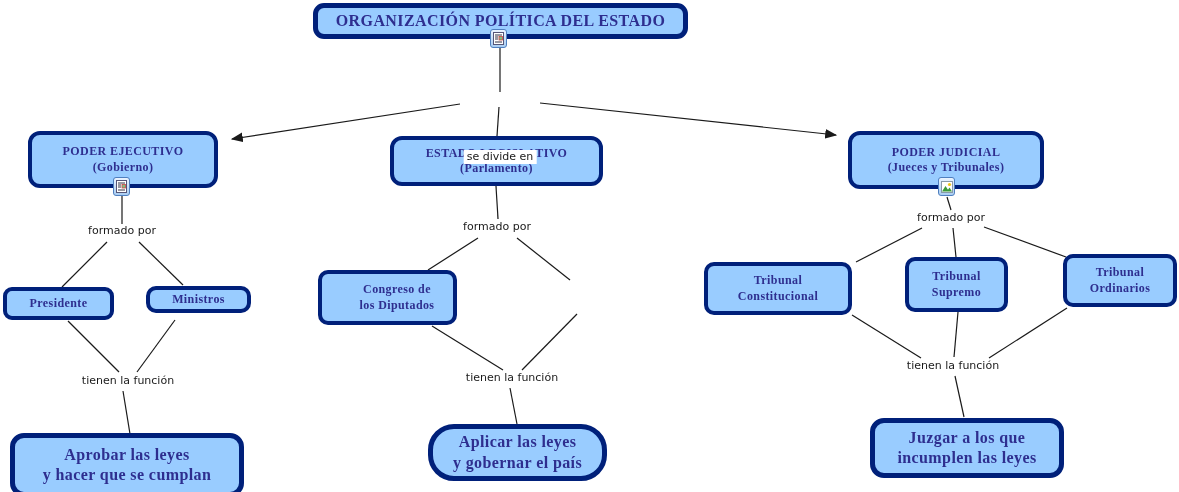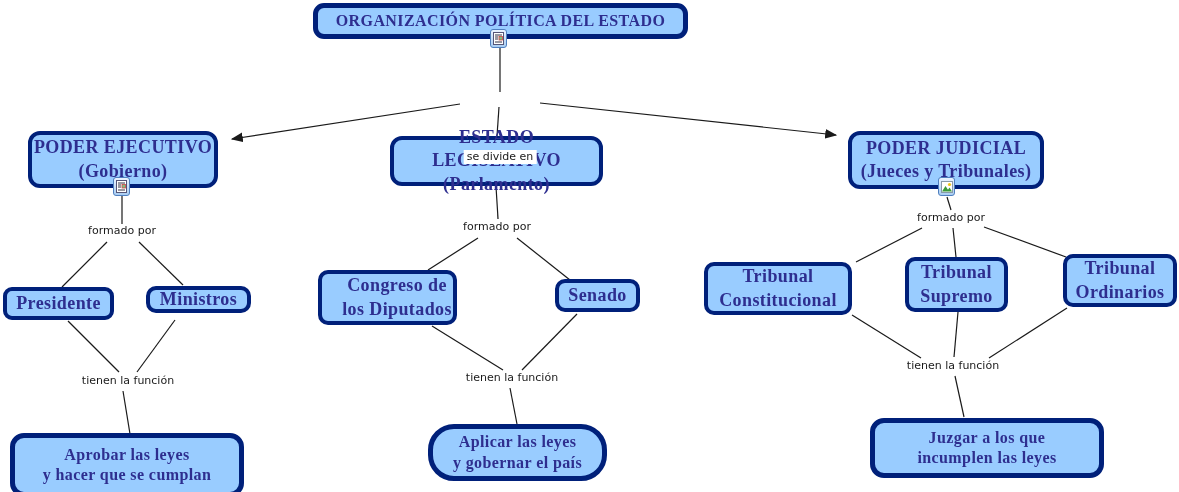--- a/index.html
+++ b/index.html
@@ -13,21 +13,21 @@
   #wires{position:absolute;left:0;top:0;z-index:1;pointer-events:none;}
   .node{
     position:absolute;
     box-sizing:border-box;
     background:#99CCFF;
     border:4px solid #00207A;
     border-radius:12px;
     color:#2E2E8F;
     font-family:"Liberation Serif","DejaVu Serif",serif;
     font-weight:bold;
-    font-size:18px;
+    font-size:12px;
     line-height:1.28;
     letter-spacing:.4px;
     display:flex;align-items:center;justify-content:center;
     text-align:center;
     white-space:pre-line;
     z-index:2;
     cursor:default;
   }
   .node.root{border-width:5px;font-size:16px;border-radius:11px;text-align:center;}
   .node.func{border-width:5px;font-size:16px;border-radius:14px;}
@@ -109,38 +109,37 @@
   <div class="node" style="left:848px;top:131px;width:196px;height:58px;">PODER JUDICIAL
 (Jueces y Tribunales)</div>
 
   <div class="node small" style="left:3px;top:287px;width:111px;height:33px;border-radius:9px;">Presidente</div>
 
   <div class="node small" style="left:146px;top:286px;width:105px;height:27px;">Ministros</div>
 
   <div class="node small" style="left:318px;top:270px;width:139px;height:55px;padding-left:19px;">Congreso de
 los Diputados</div>
 
-  <div class="node small" style="left:555px;top:279px;width:85px;height:33px;">Senado</div>
 
   <div class="node small" style="left:704px;top:262px;width:148px;height:53px;">Tribunal
 Constitucional</div>
 
   <div class="node small" style="left:905px;top:257px;width:103px;height:55px;">Tribunal
 Supremo</div>
 
   <div class="node small" style="left:1063px;top:254px;width:114px;height:53px;">Tribunal
 Ordinarios</div>
 
   <div class="node func" style="left:10px;top:433px;width:234px;height:64px;">Aprobar las leyes
 y hacer que se cumplan</div>
 
   <div class="node func" style="left:428px;top:424px;width:179px;height:57px;border-radius:26px;">Aplicar las leyes
 y gobernar el país</div>
 
-  <div class="node func" style="left:870px;top:418px;width:234px;height:60px;">Juzgar a los que
+  <div class="node func" style="left:870px;top:418px;width:194px;height:60px;">Juzgar a los que
 incumplen las leyes</div>
 
   <div class="link-label" style="left:500px;top:102px;margin-top:48px;">se divide en</div>
 
   <div class="link-label" style="left:122px;top:224px;">formado por</div>
 
   <div class="link-label" style="left:497px;top:220px;">formado por</div>
 
   <div class="link-label" style="left:951px;top:211px;">formado por</div>
 

